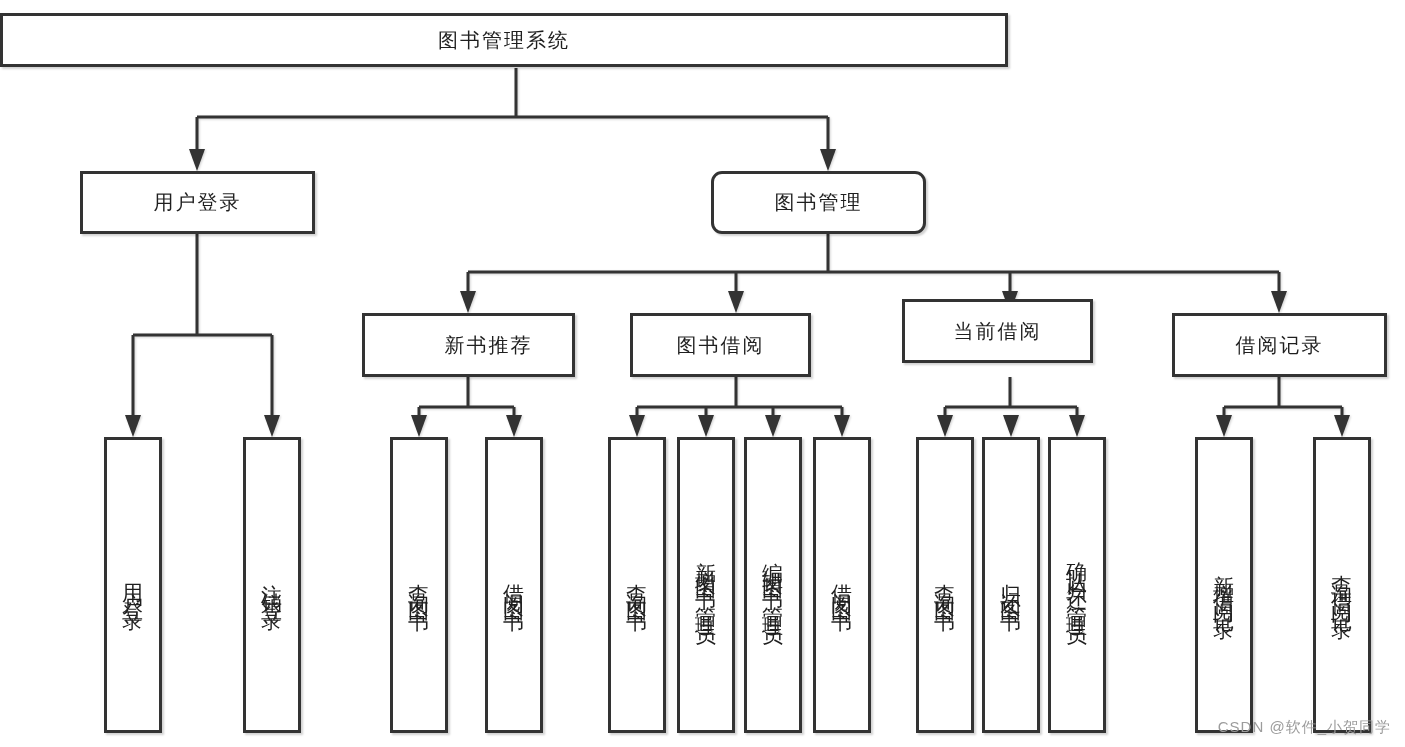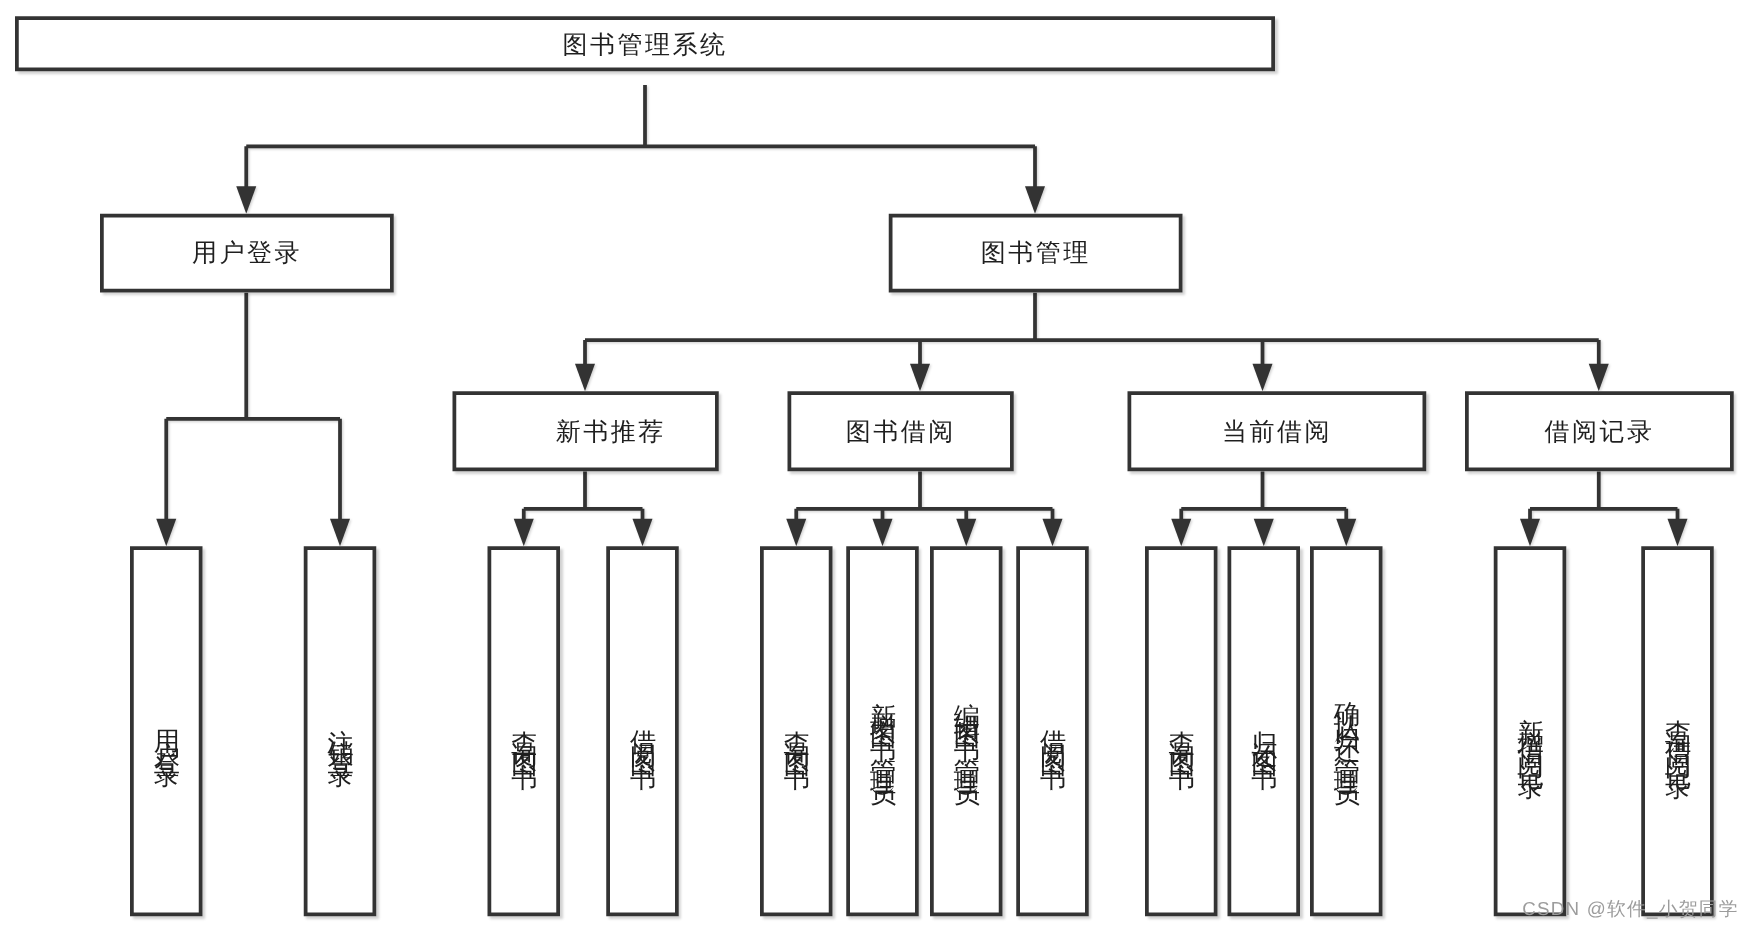--- a/index.html
+++ b/index.html
@@ -49,26 +49,26 @@
     position: absolute;
     right: 14px;
     bottom: 10px;
     font-size: 15px;
     color: #9c9c9c;
     letter-spacing: 1px;
     z-index: 3;
     white-space: nowrap;
   }
   
-  #n-root   { left: 12px;   top: 13px;  width: 1008px; height: 44px; }
+  #n-root   { left: 0;   top: 13px;  width: 1008px; height: 54px; }
   #n-login  { left: 80px;   top: 171px; width: 235px;  height: 63px; }
-  #n-mgmt   { left: 711px;  top: 171px; width: 235px;  height: 63px; }
+  #n-mgmt   { left: 711px;  top: 171px; width: 215px;  height: 63px; border-radius: 11px; }
   #n-newrec { left: 362px;  top: 313px; width: 213px;  height: 64px; padding-left: 40px; }
   #n-borrow { left: 630px;  top: 313px; width: 181px;  height: 64px; }
-  #n-curr   { left: 902px;  top: 313px; width: 239px;  height: 64px; }
+  #n-curr   { left: 902px;  top: 299px; width: 191px;  height: 64px; }
   #n-record { left: 1172px; top: 313px; width: 215px;  height: 64px; }
   .leaf { top: 437px; width: 58px; height: 296px; }
   #lf-1  { left: 104px; }
   #lf-2  { left: 243px; }
   #lf-3  { left: 390px; }
   #lf-4  { left: 485px; }
   #lf-5  { left: 608px; }
   #lf-6  { left: 677px; }
   #lf-7  { left: 744px; }
   #lf-8  { left: 813px; }

